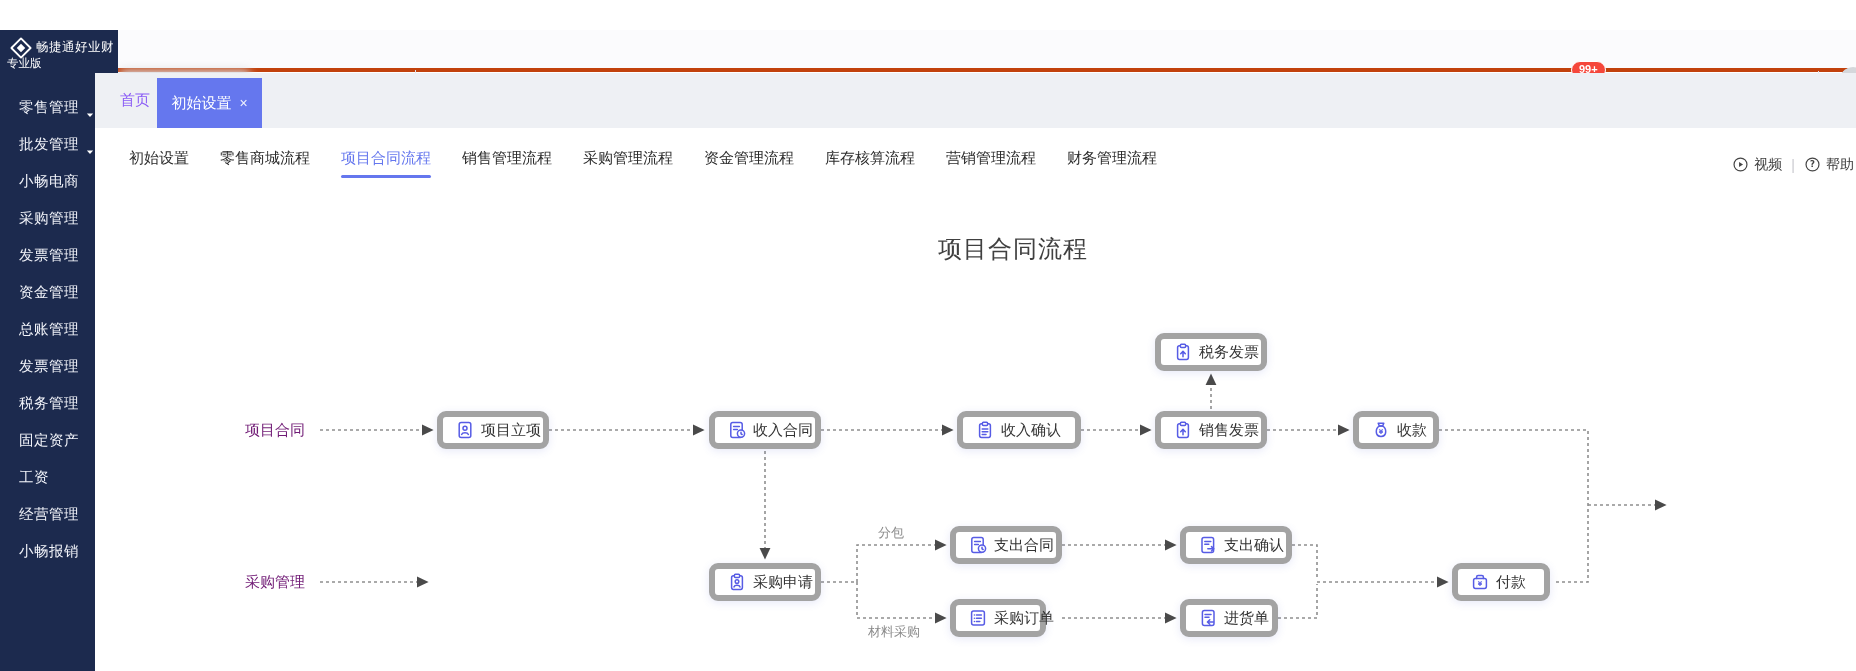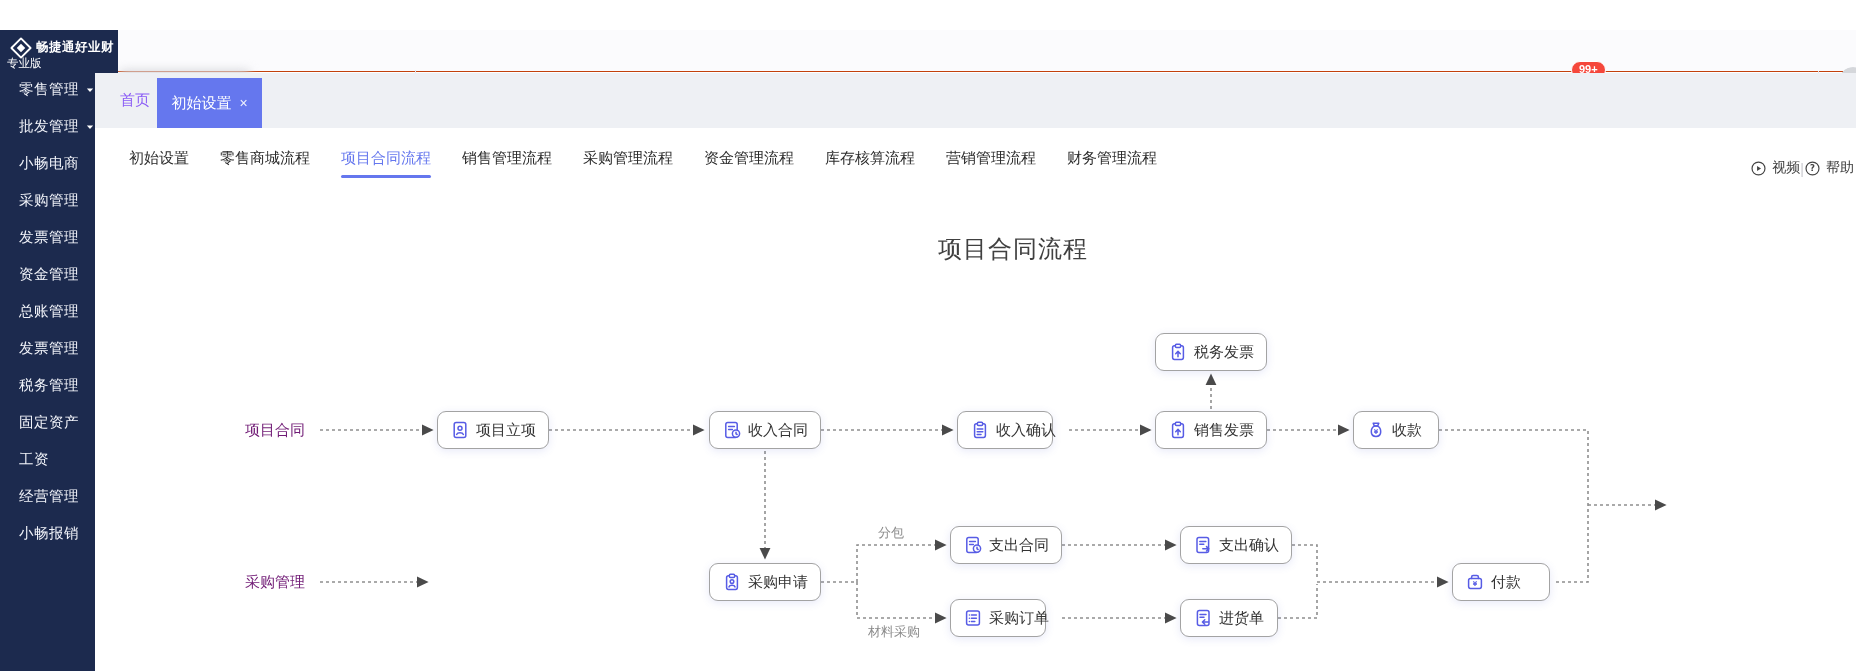--- a/index.html
+++ b/index.html
@@ -7,84 +7,84 @@
     --sidebar-bg:#1c2a4e;
     --icon-indigo:#575ce5;
     --badge-red:#f5473b;
   }
   *{box-sizing:border-box;margin:0;padding:0}
   html,body{width:1856px;height:671px;overflow:hidden;background:#fff;
     font-family:"Liberation Sans","DejaVu Sans",sans-serif;color:#333}
   .topstrip{position:absolute;left:0;top:0;width:1856px;height:30px;background:#fff}
 
   
-  .header{position:absolute;left:0;top:30px;width:1856px;height:42px;background:#fbfbfd;border-bottom:1px solid #c2410c}
+  .header{position:absolute;left:0;top:30px;width:1856px;height:42px;background:#fbfbfd;border-bottom:4px solid #c2410c}
   .logo-block{position:absolute;left:0;top:30px;width:118px;height:43px;background:var(--sidebar-bg);z-index:5;color:#fff}
   .logo-mark{position:absolute;left:9px;top:6px;width:24px;height:24px}
-  .brand-name{position:absolute;left:36px;top:9px;font-size:12.5px;font-weight:bold;white-space:nowrap;letter-spacing:.5px}
+  .brand-name{position:absolute;left:36px;top:9px;font-size:12.5px;font-weight:normal;white-space:nowrap;letter-spacing:.5px}
   .brand-edition{position:absolute;left:7px;top:26px;font-size:11.5px}
   .blur-blob{position:absolute;border-radius:4px;filter:blur(5px)}
   .blob1{left:120px;top:40px;width:130px;height:22px;background:#d8d9dd}
   .blob2{left:160px;top:52px;width:150px;height:14px;background:#e2e3e7}
   .select-underline{position:absolute;left:163px;top:68px;width:210px;height:1px;background:#9aa0ab;opacity:.75}
   .hicon{display:inline-block;vertical-align:middle}
   .chevron{position:absolute;left:353px;top:42px;width:20px;height:20px}
   .gear{position:absolute;left:381px;top:42px;width:19px;height:19px;cursor:pointer}
   .hdr-divider{position:absolute;left:415px;top:40px;width:1px;height:24px;background:#e2e3e9}
   .demo-link{position:absolute;left:438px;top:42px;height:20px;display:flex;align-items:center;gap:7px;font-size:14px;color:#3c3c3c;cursor:pointer}
   .hdr-right{position:absolute;left:1551px;top:30px;height:42px;display:flex;align-items:center;gap:20px;white-space:nowrap}
   .hr-item{display:flex;align-items:center;gap:6px;font-size:13.5px;color:#3c3c3c;position:relative;cursor:pointer}
   .badge{position:absolute;top:-11px;left:20px;background:var(--badge-red);color:#fff;font-size:11px;line-height:1;
     padding:2.5px 7px;border-radius:9px;border:1.5px solid #fff;font-weight:bold}
   .hr-divider{width:1px;height:20px;background:#e2e3e9}
   .avatar{width:28px;height:28px;border-radius:50%;overflow:hidden}
 
   
   .sidebar{position:absolute;left:0;top:73px;width:95px;height:598px;background:var(--sidebar-bg);padding-top:7px;z-index:4}
-  .sb-item{height:37px;display:flex;align-items:flex-start;gap:6px;padding-left:19px;font-size:14.5px;color:#f2f4fa;cursor:pointer;letter-spacing:.5px}
+  .sb-item{height:37px;display:flex;align-items:flex-end;gap:6px;padding-left:19px;font-size:14.5px;color:#f2f4fa;cursor:pointer;letter-spacing:.5px}
   .sb-caret{width:10px;height:10px;margin-top:2px}
 
   
   .tabrow{position:absolute;left:95px;top:73px;width:1761px;height:55px;background:#eef0f4}
   .tab-home{position:absolute;left:25px;top:0;height:55px;display:flex;align-items:center;font-size:15px;color:#8b5cf6;cursor:pointer}
   .tab-active{position:absolute;left:62px;top:5px;height:50px;min-width:105px;padding:0 14px;background:var(--accent);
     color:#fff;font-size:15px;display:flex;align-items:center;justify-content:center;gap:8px;cursor:pointer}
   .tab-close{font-size:14px;opacity:.9;cursor:pointer}
 
   
   .content{position:absolute;left:95px;top:128px;width:1761px;height:543px;background:#fff}
   .subtab-bar{position:absolute;left:0;top:0;width:100%;height:50px;display:flex;align-items:flex-end;gap:31px;padding-left:34px}
   .subtab{position:relative;padding-bottom:10px;font-size:15px;color:#2b2b2b;cursor:pointer;white-space:nowrap}
   .subtab.active{color:var(--accent)}
   .subtab.active::after{content:"";position:absolute;left:0;right:0;bottom:0;height:3px;border-radius:2px;background:var(--accent)}
-  .page-toolbar{position:absolute;right:2px;top:8px;height:50px;display:flex;align-items:flex-end;padding-bottom:9px;font-size:14px;color:#3c3c3c}
+  .page-toolbar{position:absolute;right:2px;top:16px;height:50px;display:flex;align-items:center;padding-bottom:9px;gap:9px;font-size:14px;color:#3c3c3c}
   .pt-btn{display:flex;align-items:center;gap:5px;cursor:pointer}
   .pt-sep{color:#c9c9cf}
 
   .flow-title{position:absolute;left:918px;top:105px;transform:translateX(-50%);
     font-size:24px;color:#404040;font-weight:500;letter-spacing:1px;white-space:nowrap}
 
   
   .flow-canvas{position:absolute;left:0;top:0;width:1761px;height:543px}
   .connectors{position:absolute;left:0;top:0;width:1761px;height:543px}
   .lane-label{position:absolute;font-size:15px;font-weight:normal;color:#701a75;white-space:nowrap}
   .lane1{left:150px;top:293px}
   .lane2{left:150px;top:445px}
   .branch-label{position:absolute;font-size:13px;color:#8c8c8c;white-space:nowrap}
   .bl-sub{left:783px;top:396px}
   .bl-mat{left:773px;top:495px}
 
-  .node{position:absolute;height:38px;background:#fff;border:1px solid #a3a3a3;border-radius:9px;
+  .node{position:absolute;height:38px;background:#fff;border:6px solid #a3a3a3;border-radius:9px;
     box-shadow:0 2px 8px rgba(88,96,204,.14);display:flex;align-items:center;gap:6px;padding:0 12px;cursor:pointer;white-space:nowrap}
   .node .nicon{width:20px;height:20px;flex:0 0 20px}
   .node .nicon svg{width:20px;height:20px;display:block}
   .node .nlabel{font-size:15px;color:#333}
   .node-project-initiation{left:342px;top:283px;width:112px}
   .node-income-contract{left:614px;top:283px;width:112px}
-  .node-income-confirm{left:862px;top:283px;width:96px}
+  .node-income-confirm{left:862px;top:283px;width:124px}
   .node-sales-invoice{left:1060px;top:283px;width:112px}
   .node-tax-invoice{left:1060px;top:205px;width:112px}
   .node-receipt{left:1258px;top:283px;width:86px}
   .node-purchase-request{left:614px;top:435px;width:112px}
   .node-expense-contract{left:855px;top:398px;width:112px}
   .node-expense-confirm{left:1085px;top:398px;width:112px}
   .node-purchase-order{left:855px;top:471px;width:96px}
   .node-goods-receipt{left:1085px;top:471px;width:98px}
   .node-payment{left:1357px;top:435px;width:98px}
   .node-income-contract-report{left:1576px;top:358px;width:156px}

